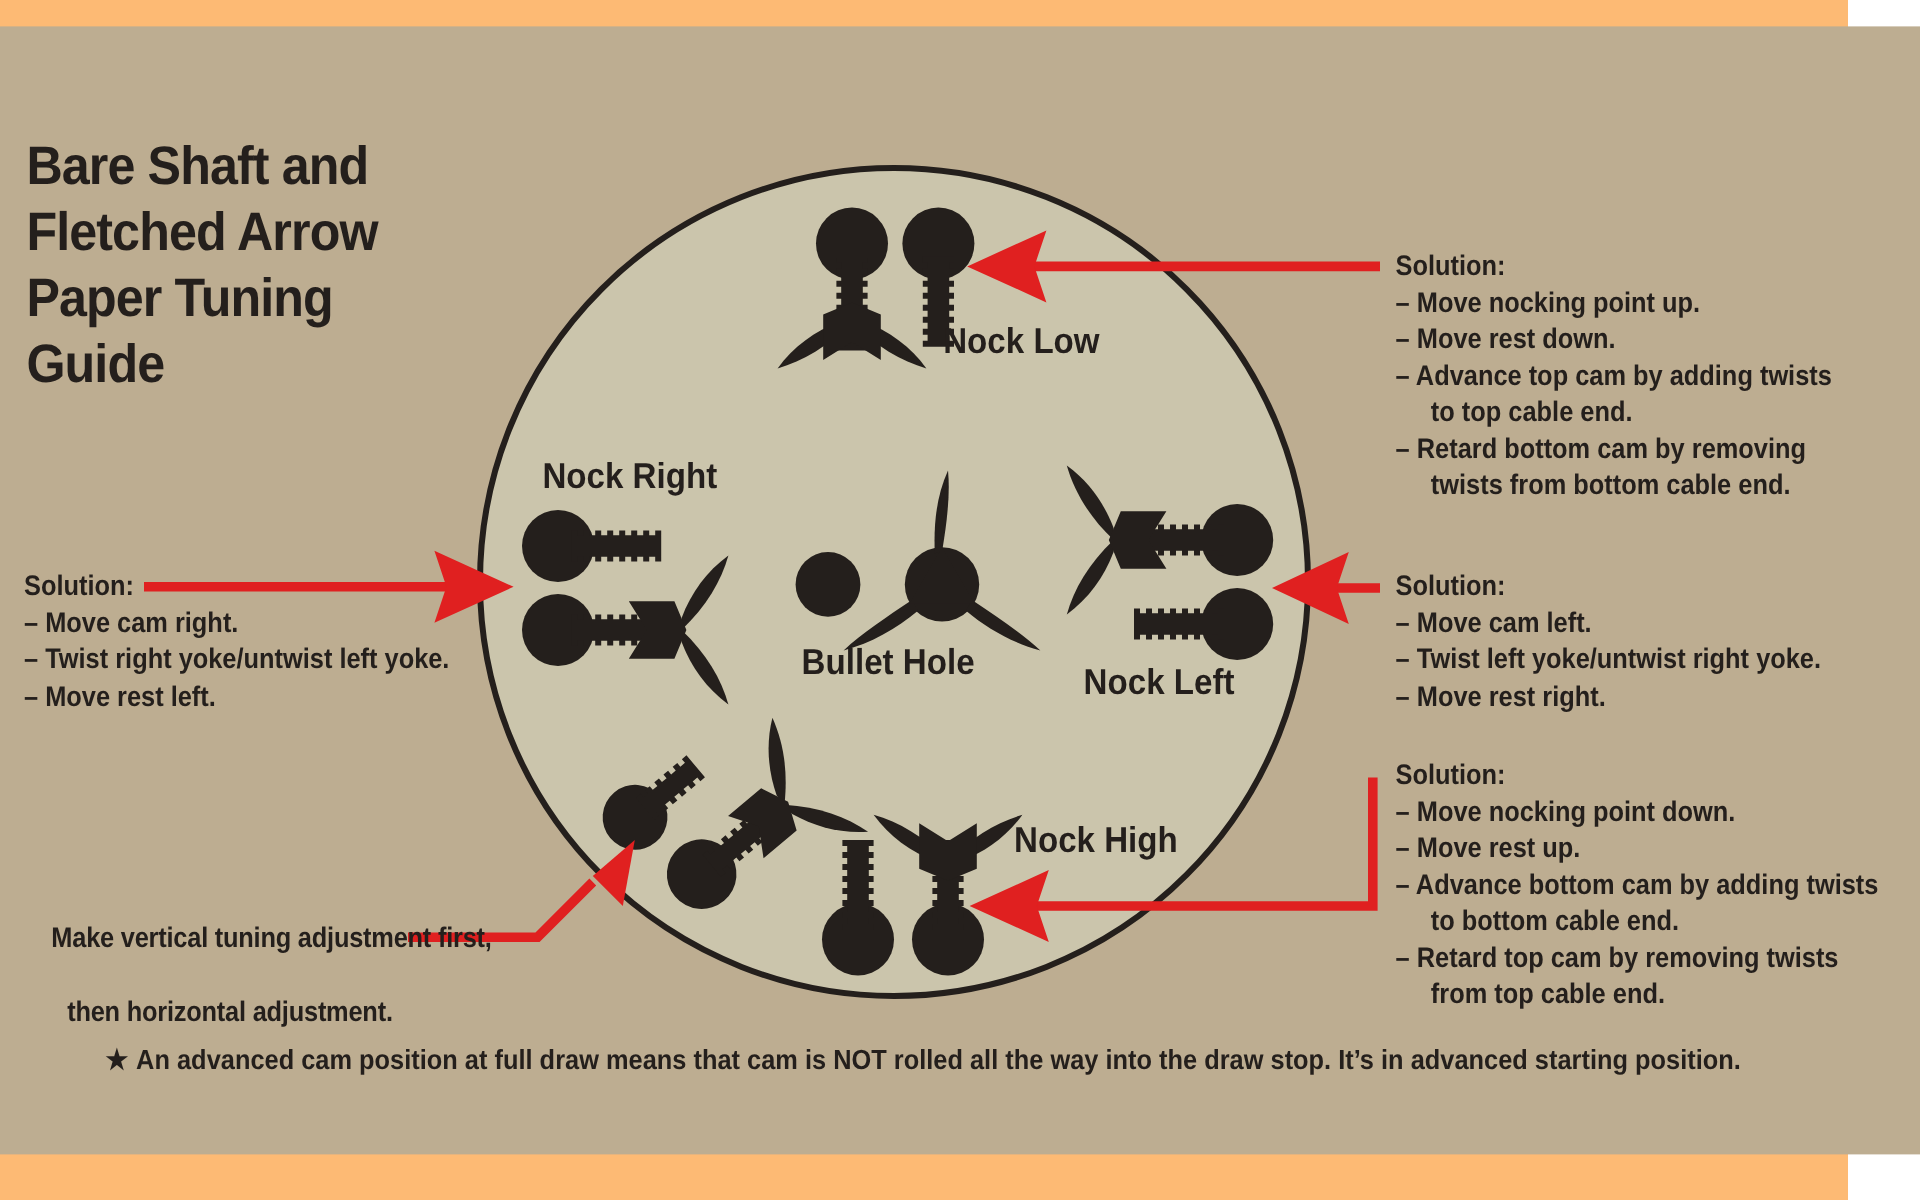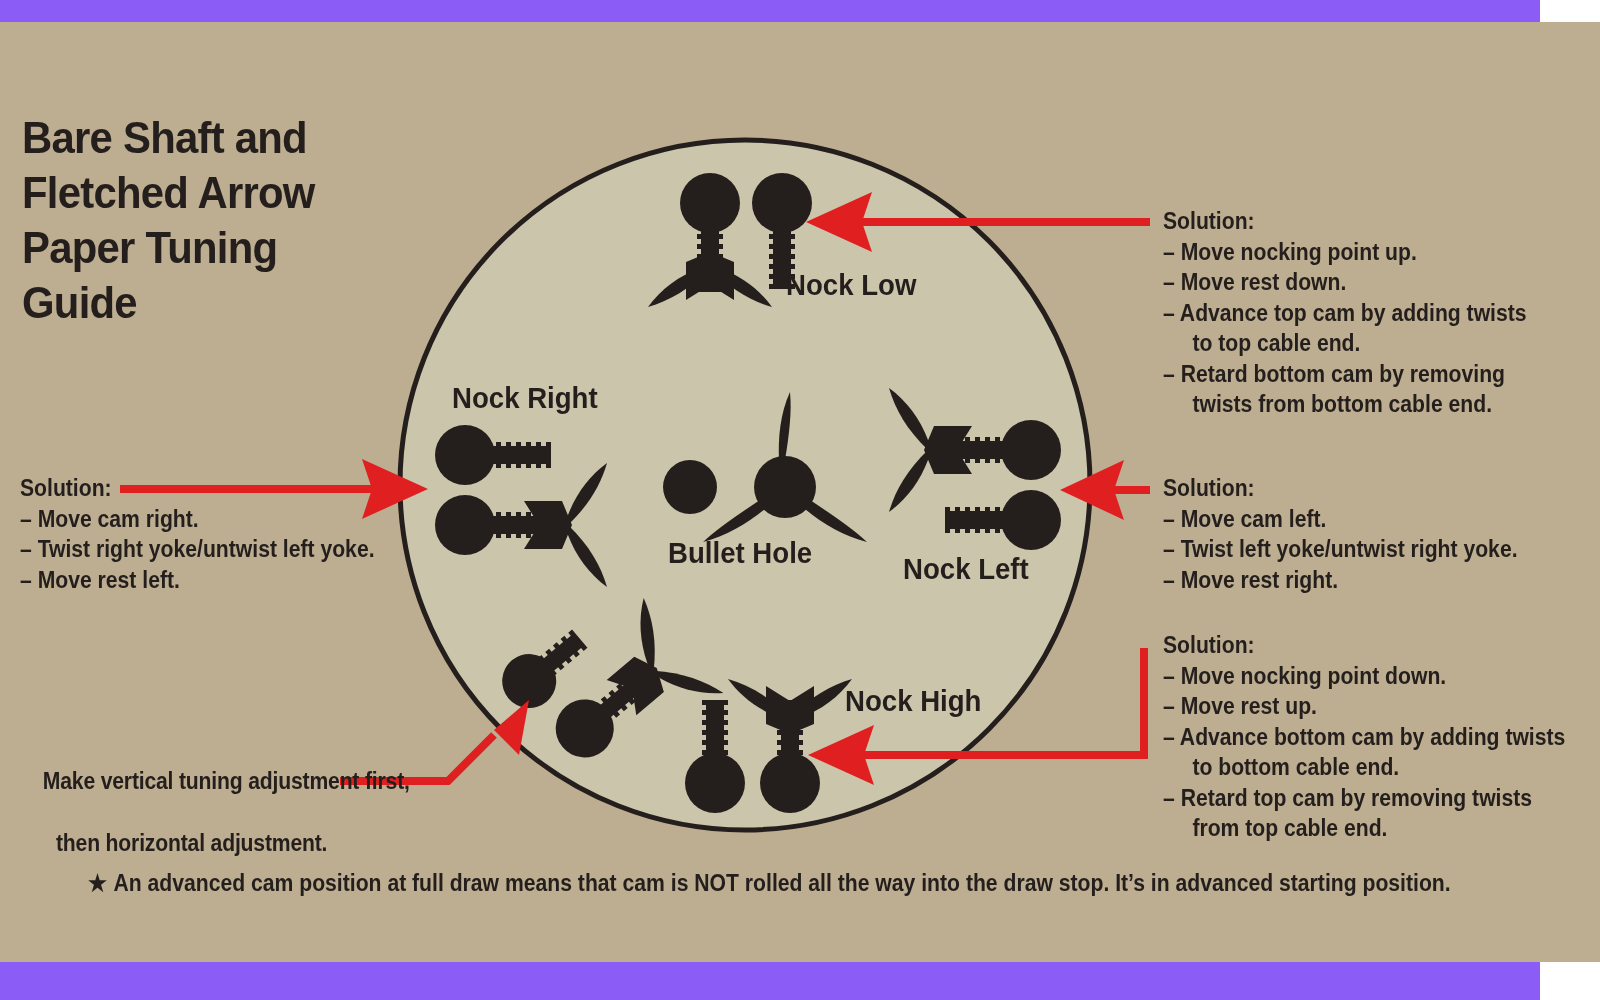--- a/index.html
+++ b/index.html
@@ -5,21 +5,21 @@
   * { margin:0; padding:0; box-sizing:border-box; }
   html, body {
     width:1600px; height:1000px;
     background:#ffffff;
     font-family:"Liberation Sans", sans-serif;
     overflow:hidden;
   }
   #stage {
     position:relative;
     width:1540px; height:1000px;
-    background:#8b5cf6;
+    background:#fdba74;
   }
   #panel {
     position:absolute;
     left:0; top:22px;
     width:1600px; height:940px;
     background:#bdad91;
   }
   #art {
     position:absolute;
     left:0; top:0;

